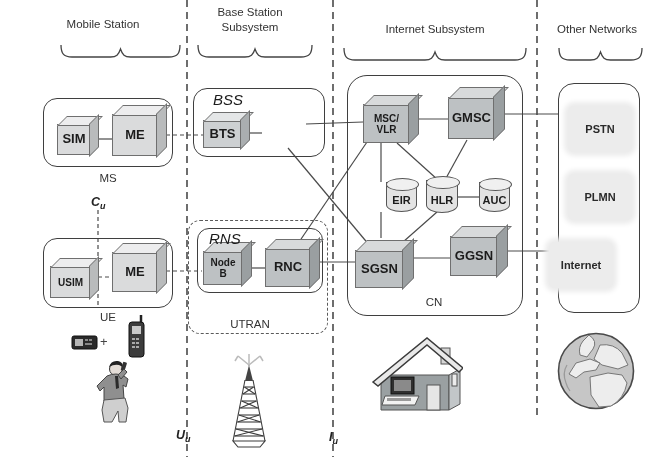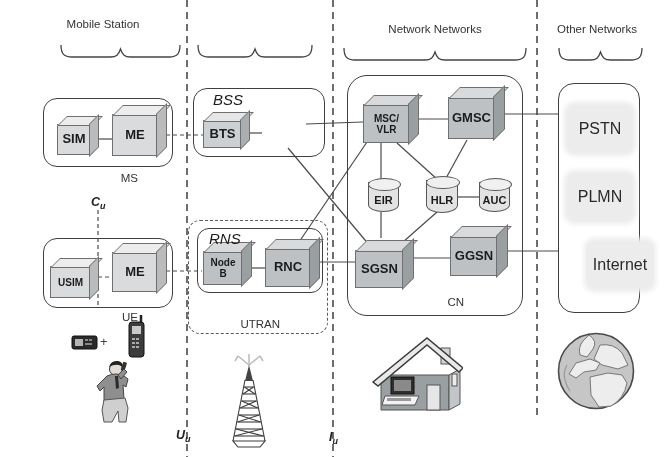--- a/index.html
+++ b/index.html
@@ -4,39 +4,39 @@
 <style>
   *{box-sizing:border-box;margin:0;padding:0}
   html,body{background:#fff}
   .canvas{position:relative;width:669px;height:457px;background:#fff;overflow:hidden;
           font-family:"Liberation Sans","DejaVu Sans",sans-serif;}
   svg.overlay{position:absolute;left:0;top:0;z-index:1}
   .hdr{position:absolute;z-index:4;font-size:11.5px;color:#333;text-align:center;white-space:pre-line;line-height:1.3}
   .brace{position:absolute;z-index:4}
   .grp{position:absolute;z-index:2;border:1.6px solid #3f3f3f;border-radius:14px;background:transparent}
   .grp.dashed{border:1.4px dashed #5a5a5a;border-radius:12px}
-  .cap{position:absolute;z-index:4;font-size:11.5px;color:#333;text-align:right}
+  .cap{position:absolute;z-index:4;font-size:11.5px;color:#333;text-align:center}
   .glabel{position:absolute;z-index:4;font-weight:normal;font-style:italic;font-size:15px;color:#1b1b1b}
   .cube{position:absolute;z-index:3;border:1px solid #6f6f6f;display:flex;align-items:center;justify-content:center;
         text-align:center;font-weight:bold;color:#1b1b1b;font-size:13px;line-height:1.1;white-space:pre-line;background:var(--f)}
   .cube::before{content:"";position:absolute;left:-1px;top:calc(-1px - var(--d));width:calc(100% + 2px);height:var(--d);
         background:var(--t);border:1px solid #6f6f6f;transform:skewX(-45deg);transform-origin:left bottom}
   .cube::after{content:"";position:absolute;top:-1px;right:calc(-1px - var(--d));width:var(--d);height:calc(100% + 2px);
         background:var(--s);border:1px solid #6f6f6f;transform:skewY(-45deg);transform-origin:left top}
   .cube.light{--f:#dadbdc;--t:#ededee;--s:#b9bbbc}
   .cube.med{--f:#cdd0d2;--t:#e4e6e7;--s:#aaaeb0}
   .cube.dark{--f:#bdc1c3;--t:#d8dadb;--s:#9a9fa1}
   .cube.small{font-size:10px}
   .cyl{position:absolute;z-index:3;background:#e3e3e3;border:1px solid #565656;
        border-radius:0 0 50% 50%/0 0 24% 24%;display:flex;align-items:center;justify-content:center;
        font-weight:bold;font-size:11px;color:#1b1b1b;padding-top:6px}
   .cyl::before{content:"";position:absolute;top:-5px;left:-1px;width:calc(100% + 2px);height:11px;
        background:#f0f0f0;border:1px solid #565656;border-radius:50%}
   .cloud{position:absolute;z-index:3;background:#ececec;border-radius:6px;box-shadow:0 0 5px 4px #ececec;
-       display:flex;align-items:center;justify-content:center;font-weight:normal;font-size:16px;color:#2a2a2a}
+       display:flex;align-items:center;justify-content:center;font-weight:bold;font-size:11px;color:#2a2a2a}
   .iface{position:absolute;z-index:4;font-weight:bold;font-style:italic;font-size:12.5px;color:#222}
   .iface .sub{font-size:9px;vertical-align:-3px;font-weight:bold}
   .plus{position:absolute;z-index:3;font-size:13px;color:#444}
   .icon{position:absolute;z-index:3}
 </style>
 </head>
 <body>
 
 <div class="canvas">
 
@@ -67,21 +67,23 @@
     </g>
     <g stroke="#4a4a4a" stroke-width="1.2" stroke-dasharray="4 3">
       <line x1="159" y1="135" x2="203" y2="135"></line>
       <line x1="91" y1="277" x2="112" y2="277"></line>
       <line x1="159" y1="271" x2="202" y2="271"></line>
       <line x1="98" y1="210" x2="98" y2="305"></line>
     </g>
   </svg>
 
   <div class="hdr" style="left:33px;top:17px;width:140px">Mobile Station</div>
-  <div class="hdr" style="left:355px;top:22px;width:160px">Network Networks</div>
+  <div class="hdr" style="left:195px;top:5px;width:110px">Base Station
+Subsystem</div>
+  <div class="hdr" style="left:355px;top:22px;width:160px">Internet Subsystem</div>
   <div class="hdr" style="left:547px;top:22px;width:100px">Other Networks</div>
 
   <svg class="brace" style="left:60px;top:44px" width="121" height="16">
     <path d="M1,1 C1,10 4,13 12,13 L50.5,13 C56.5,13 58.5,11 60.5,5 C62.5,11 64.5,13 70.5,13 L109,13 C117,13 120,10 120,1" fill="none" stroke="#444" stroke-width="1.3"></path>
   </svg>
   <svg class="brace" style="left:197px;top:44px" width="116" height="16">
     <path d="M1,1 C1,10 4,13 12,13 L48,13 C54,13 56,11 58,5 C60,11 62,13 68,13 L104,13 C112,13 115,10 115,1" fill="none" stroke="#444" stroke-width="1.3"></path>
   </svg>
   <svg class="brace" style="left:343px;top:47px" width="184" height="16">
     <path d="M1,1 C1,10 4,13 12,13 L82,13 C88,13 90,11 92,5 C94,11 96,13 102,13 L172,13 C180,13 183,10 183,1" fill="none" stroke="#444" stroke-width="1.3"></path>
@@ -112,37 +114,37 @@
   <div class="cube med" style="left:203px;top:120px;width:39px;height:28px;--d:8px"><span>BTS</span></div>
   <div class="cube dark small" style="left:203px;top:251px;width:40px;height:34px;--d:9px"><span>Node
 B</span></div>
   <div class="cube dark small" style="left:363px;top:104px;width:47px;height:39px;--d:9px"><span>MSC/
 VLR</span></div>
   <div class="cube dark" style="left:265px;top:248px;width:46px;height:39px;--d:9px"><span>RNC</span></div>
   <div class="cube dark" style="left:448px;top:97px;width:47px;height:42px;--d:10px"><span>GMSC</span></div>
   <div class="cube dark" style="left:355px;top:250px;width:49px;height:38px;--d:10px"><span>SGSN</span></div>
   <div class="cube dark" style="left:450px;top:236px;width:48px;height:40px;--d:10px"><span>GGSN</span></div>
 
-  <div class="cyl" style="left:368px;top:182px;width:31px;height:30px">
+  <div class="cyl" style="left:386px;top:182px;width:31px;height:30px">
       <span>EIR</span>
     </div>
   <div class="cyl" style="left:426px;top:180px;width:32px;height:33px">
       <span>HLR</span>
     </div>
   <div class="cyl" style="left:479px;top:182px;width:31px;height:30px">
       <span>AUC</span>
     </div>
 
   <div class="cloud" style="left:568px;top:106px;width:64px;height:46px">
       <span>PSTN</span>
     </div>
   <div class="cloud" style="left:568px;top:174px;width:64px;height:46px">
       <span>PLMN</span>
     </div>
-  <div class="cloud" style="left:588px;top:242px;width:64px;height:46px">
+  <div class="cloud" style="left:549px;top:242px;width:64px;height:46px">
       <span>Internet</span>
     </div>
 
   <div class="iface" style="left:91px;top:195px"><span>C</span><span class="sub">u</span></div>
   <div class="iface" style="left:176px;top:428px"><span>U</span><span class="sub">u</span></div>
   <div class="iface" style="left:329px;top:430px"><span>I</span><span class="sub">u</span></div>
 
   <svg class="icon" style="left:71px;top:335px" width="27" height="15">
     <rect x="1" y="1" width="25" height="13" rx="2" fill="#2a2a2a" stroke="#111"></rect>
     <rect x="4" y="4" width="8" height="7" fill="#b5b5b5"></rect>

